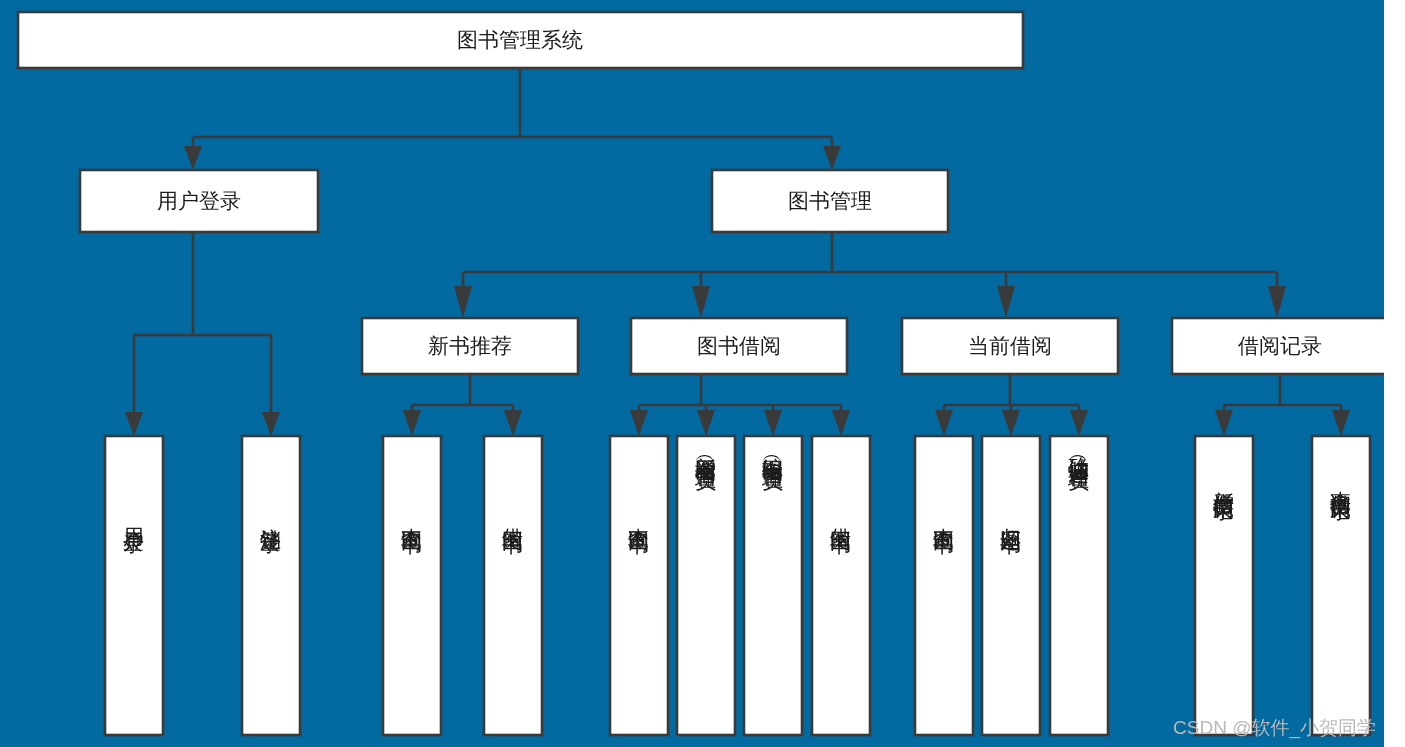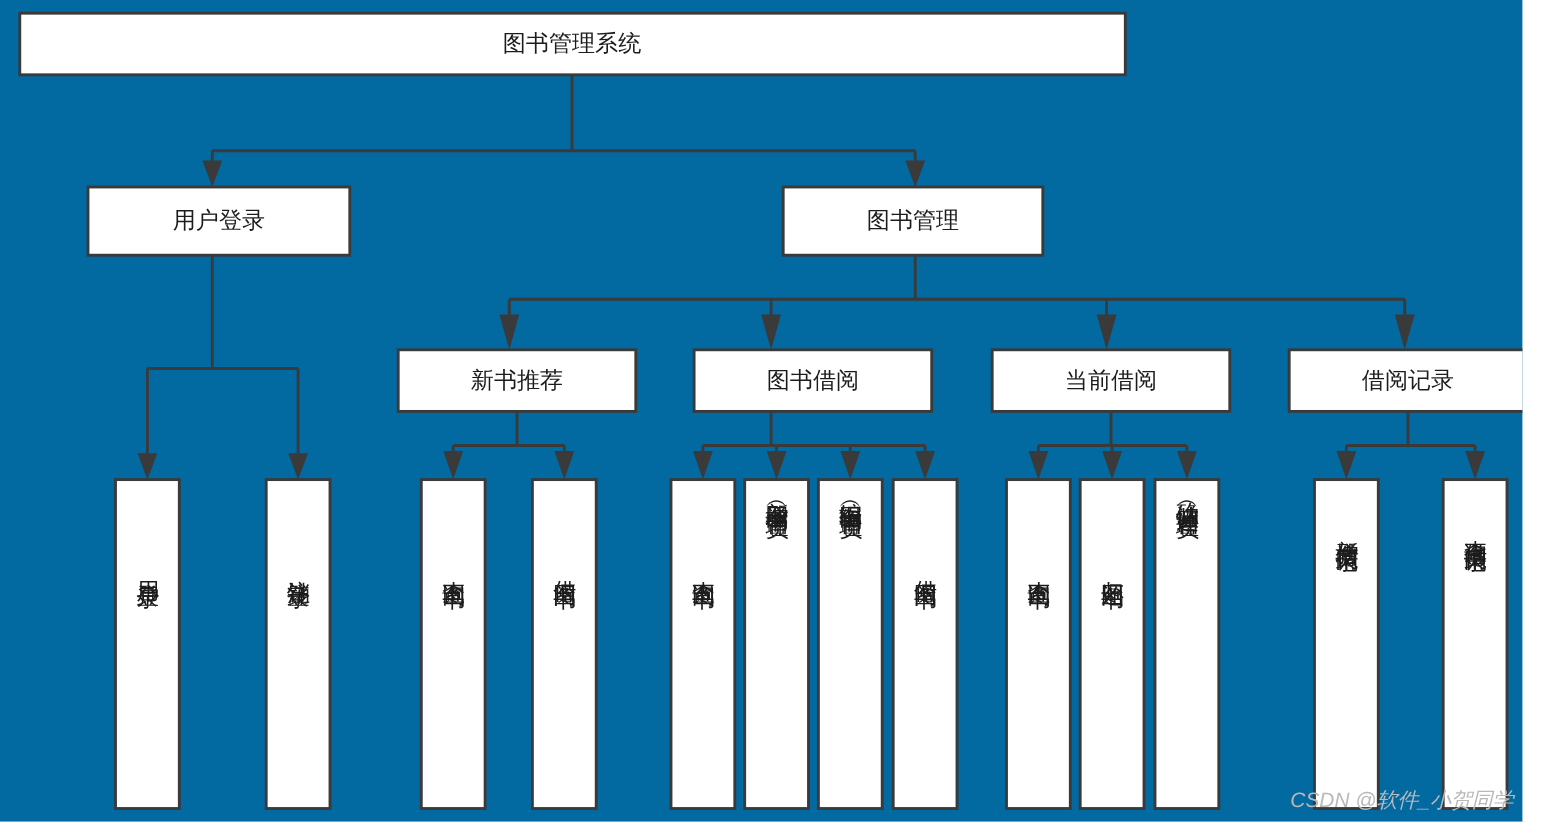--- a/index.html
+++ b/index.html
@@ -57,21 +57,20 @@
   }
   .watermark {
     position: absolute;
     right: 8px;
     bottom: 6px;
     font-family: "Liberation Sans", "DejaVu Sans", sans-serif;
     font-size: 19px;
     color: #b9b9b9;
     white-space: nowrap;
     pointer-events: none;
-    font-style: italic;
   }
 </style>
 </head>
 <body>
 
 <div id="canvas">
 
   <svg class="diagram" viewBox="0 0 1405 747">
 
     <g>

